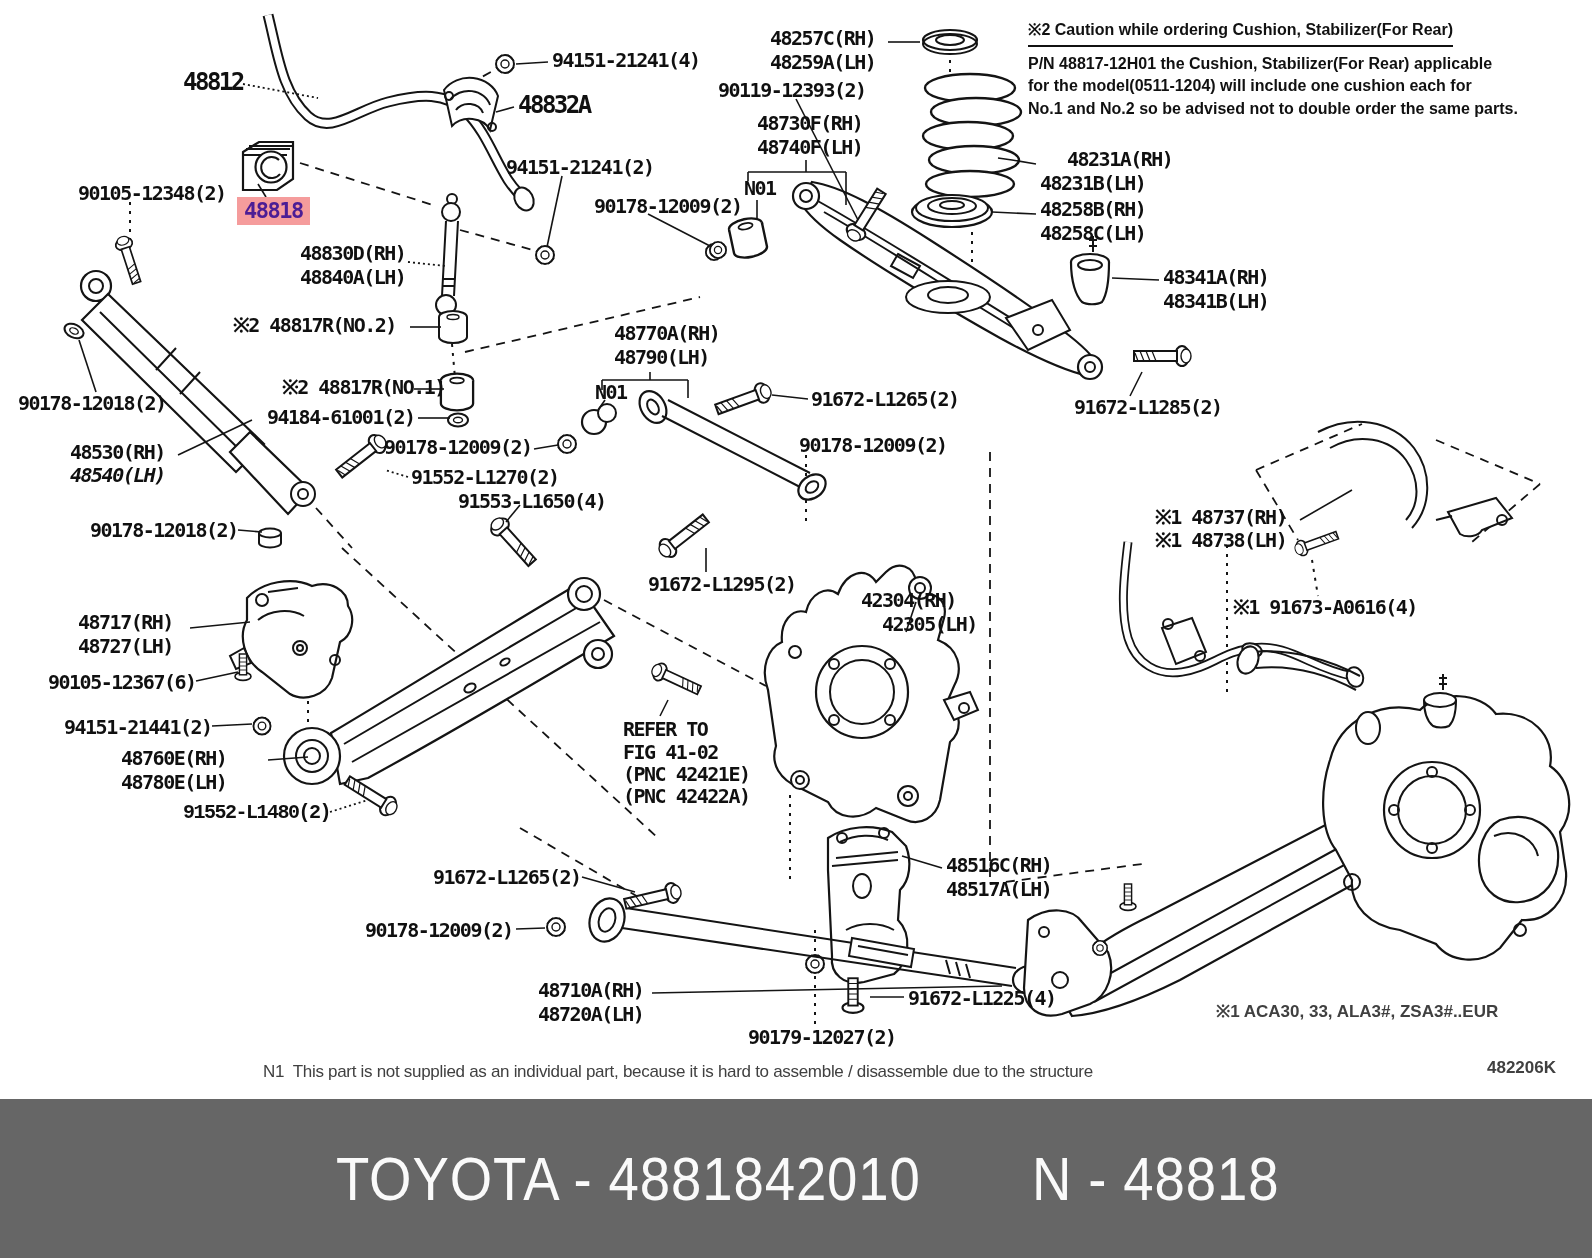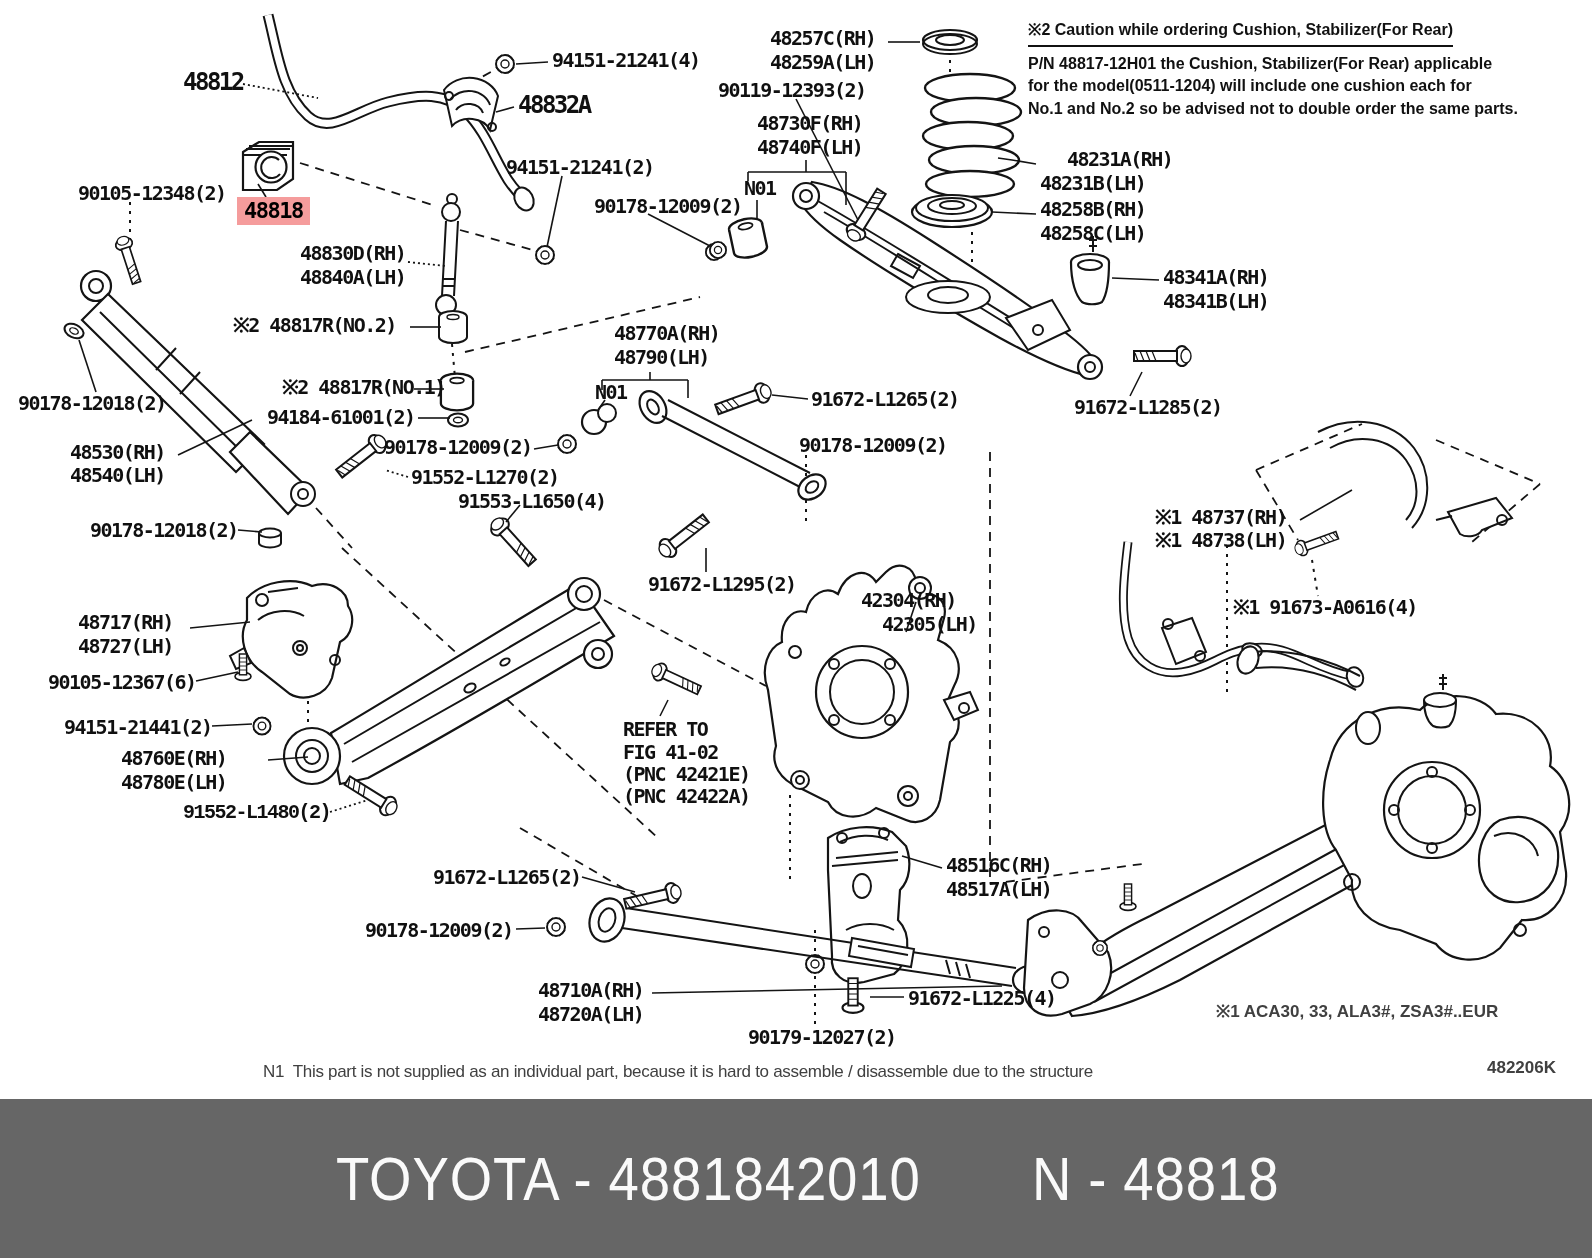--- a/index.html
+++ b/index.html
@@ -330,21 +330,21 @@
     <div>P/N 48817-12H01 the Cushion, Stabilizer(For Rear) applicable</div>
     <div>for the model(0511-1204) will include one cushion each for</div>
     <div>No.1 and No.2 so be advised not to double order the same parts.</div>
   </div>
 
   <div id="labels">
       <div class="lbl" style="left: 552px; top: 50px;">94151-21241(4)</div>
       <div class="lbl big" style="left: 183px; top: 70px;">48812</div>
       <div class="lbl big" style="left: 518px; top: 93px;">48832A</div>
       <div class="lbl" style="left: 78px; top: 183px;">90105-12348(2)</div>
-      <div class="lbl hl" style="left: 237px; top: 197px; background: rgb(245, 156, 156); color: #000000;">48818</div>
+      <div class="lbl hl" style="left: 237px; top: 197px; background: rgb(245, 156, 156); color: #4c1d95;">48818</div>
       <div class="lbl" style="left: 506px; top: 157px;">94151-21241(2)</div>
       <div class="lbl" style="left: 594px; top: 196px;">90178-12009(2)</div>
       <div class="lbl" style="left: 718px; top: 80px;">90119-12393(2)</div>
       <div class="lbl" style="left: 770px; top: 28px;">48257C(RH)</div>
       <div class="lbl" style="left: 770px; top: 52px;">48259A(LH)</div>
       <div class="lbl" style="left: 757px; top: 113px;">48730F(RH)</div>
       <div class="lbl" style="left: 757px; top: 137px;">48740F(LH)</div>
       <div class="lbl" style="left: 744px; top: 178px;">N01</div>
       <div class="lbl" style="left: 300px; top: 243px;">48830D(RH)</div>
       <div class="lbl" style="left: 300px; top: 267px;">48840A(LH)</div>
@@ -361,21 +361,21 @@
       <div class="lbl" style="left: 799px; top: 435px;">90178-12009(2)</div>
       <div class="lbl" style="left: 1040px; top: 149px; margin-left: 27px;">48231A(RH)</div>
       <div class="lbl" style="left: 1040px; top: 173px;">48231B(LH)</div>
       <div class="lbl" style="left: 1040px; top: 199px;">48258B(RH)</div>
       <div class="lbl" style="left: 1040px; top: 223px;">48258C(LH)</div>
       <div class="lbl" style="left: 1163px; top: 267px;">48341A(RH)</div>
       <div class="lbl" style="left: 1163px; top: 291px;">48341B(LH)</div>
       <div class="lbl" style="left: 1074px; top: 397px;">91672-L1285(2)</div>
       <div class="lbl" style="left: 18px; top: 393px;">90178-12018(2)</div>
       <div class="lbl" style="left: 70px; top: 442px;">48530(RH)</div>
-      <div class="lbl" style="left: 70px; top: 465px;">48540(LH)</div>
+      <div class="lbl" style="left: 70px; top: 465px; font-style: italic;">48540(LH)</div>
       <div class="lbl" style="left: 90px; top: 520px;">90178-12018(2)</div>
       <div class="lbl" style="left: 648px; top: 574px;">91672-L1295(2)</div>
       <div class="lbl" style="left: 861px; top: 590px;">42304(RH)</div>
       <div class="lbl" style="left: 861px; top: 614px; margin-left: 21px;">42305(LH)</div>
       <div class="lbl" style="left: 623px; top: 719px;">REFER TO</div>
       <div class="lbl" style="left: 623px; top: 742px;">FIG 41-02</div>
       <div class="lbl" style="left: 623px; top: 764px;">(PNC 42421E)</div>
       <div class="lbl" style="left: 623px; top: 786px;">(PNC 42422A)</div>
       <div class="lbl" style="left: 78px; top: 612px;">48717(RH)</div>
       <div class="lbl" style="left: 78px; top: 636px;">48727(LH)</div>

